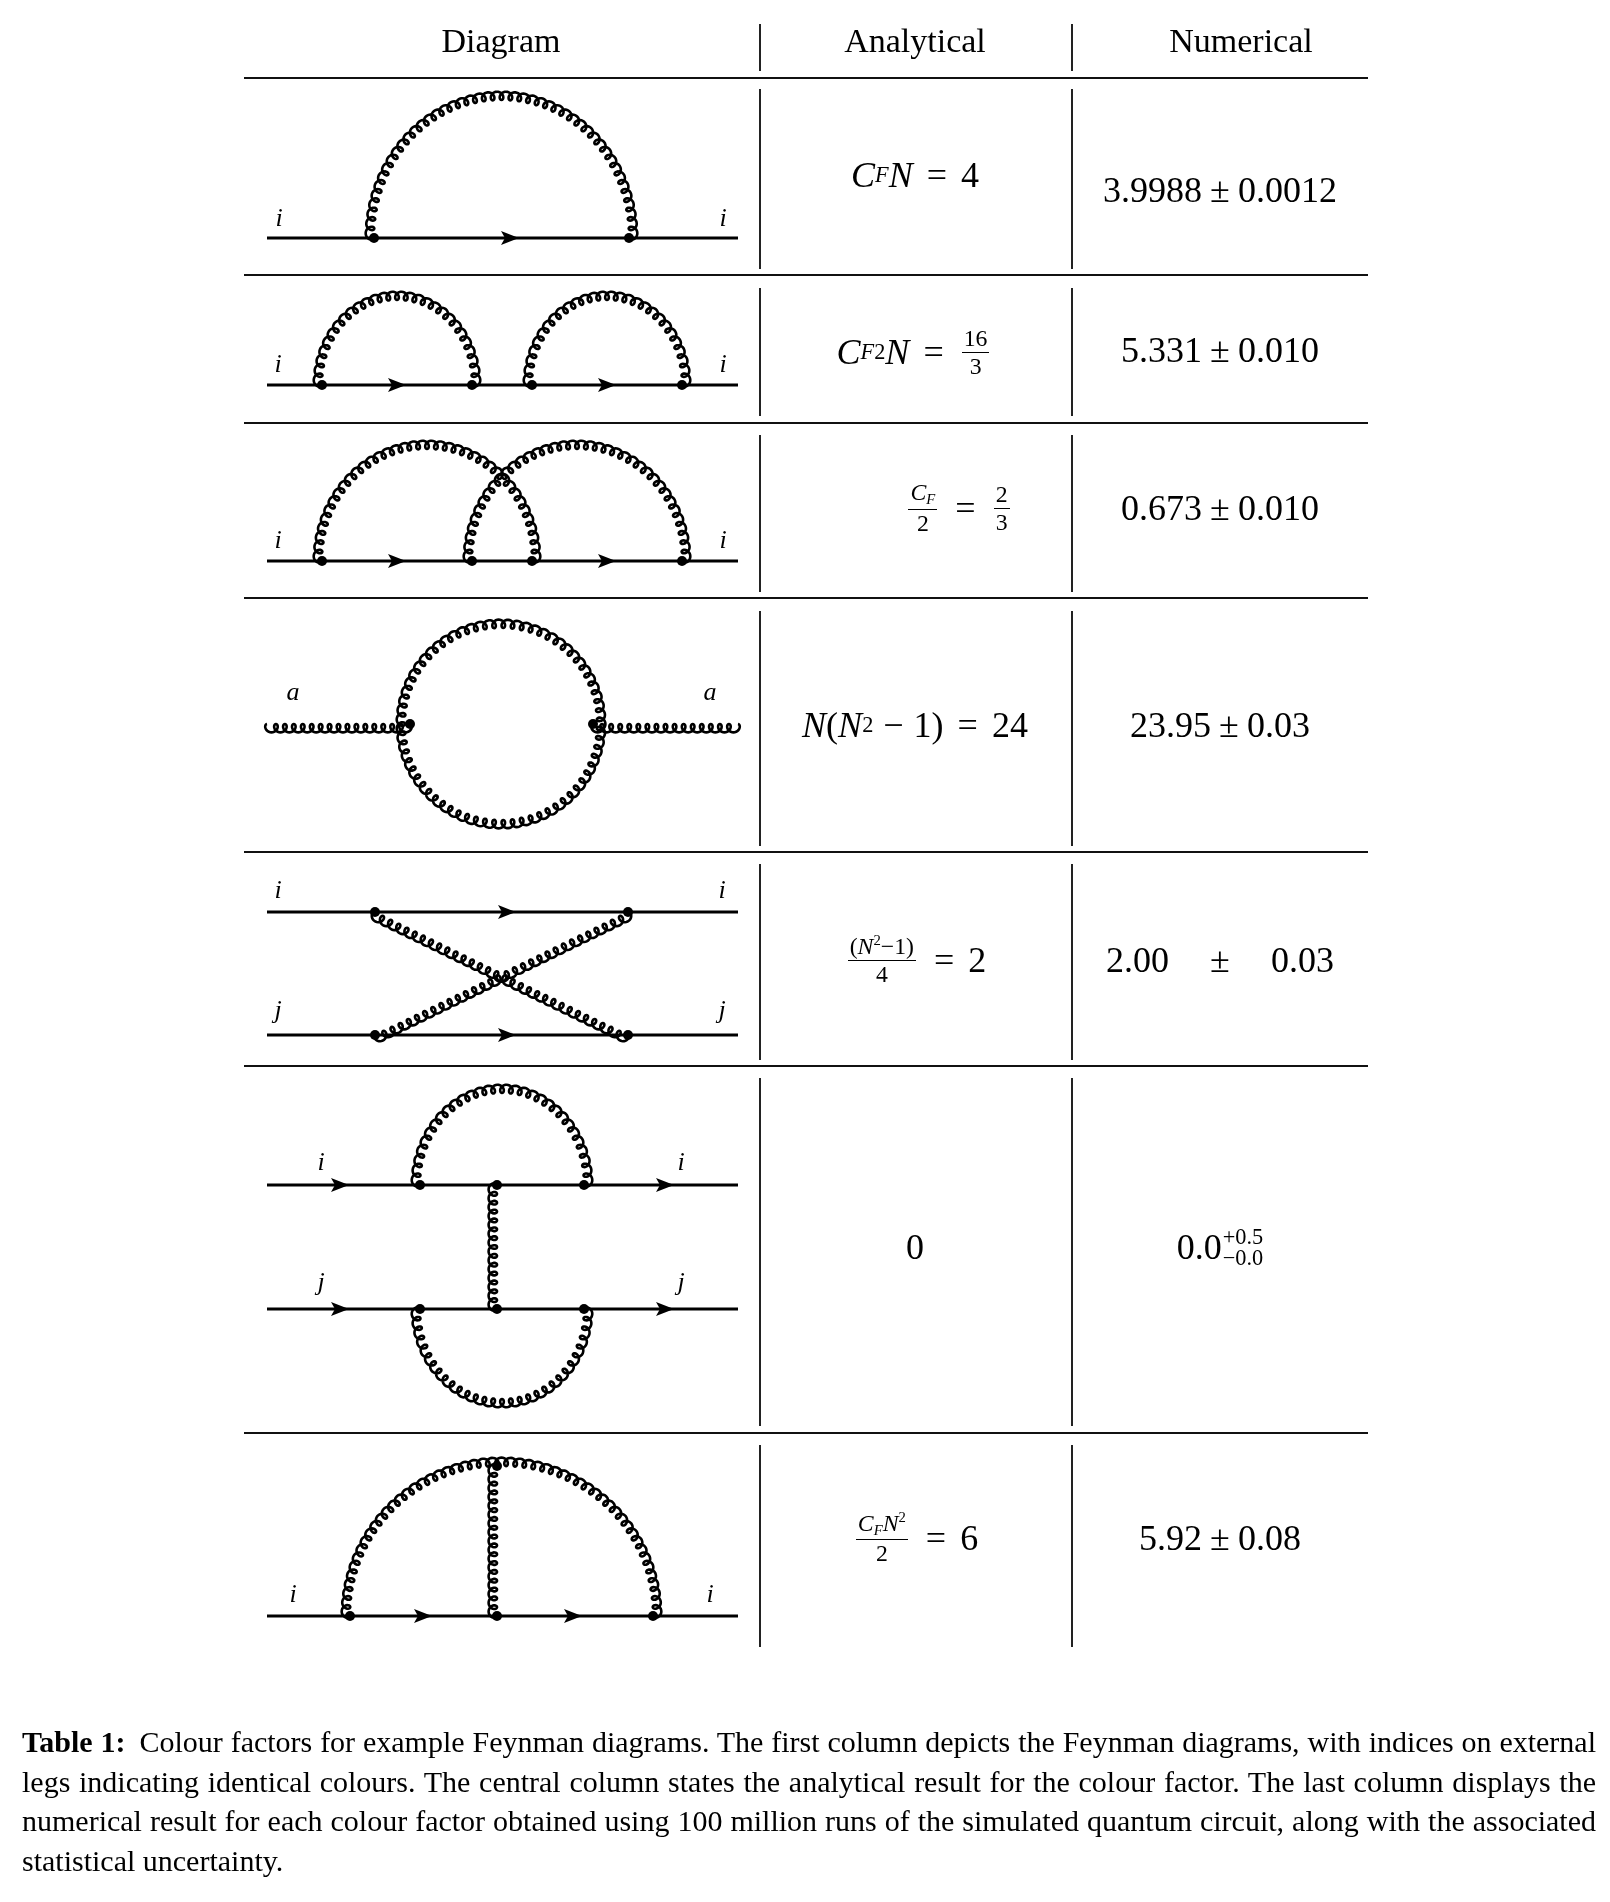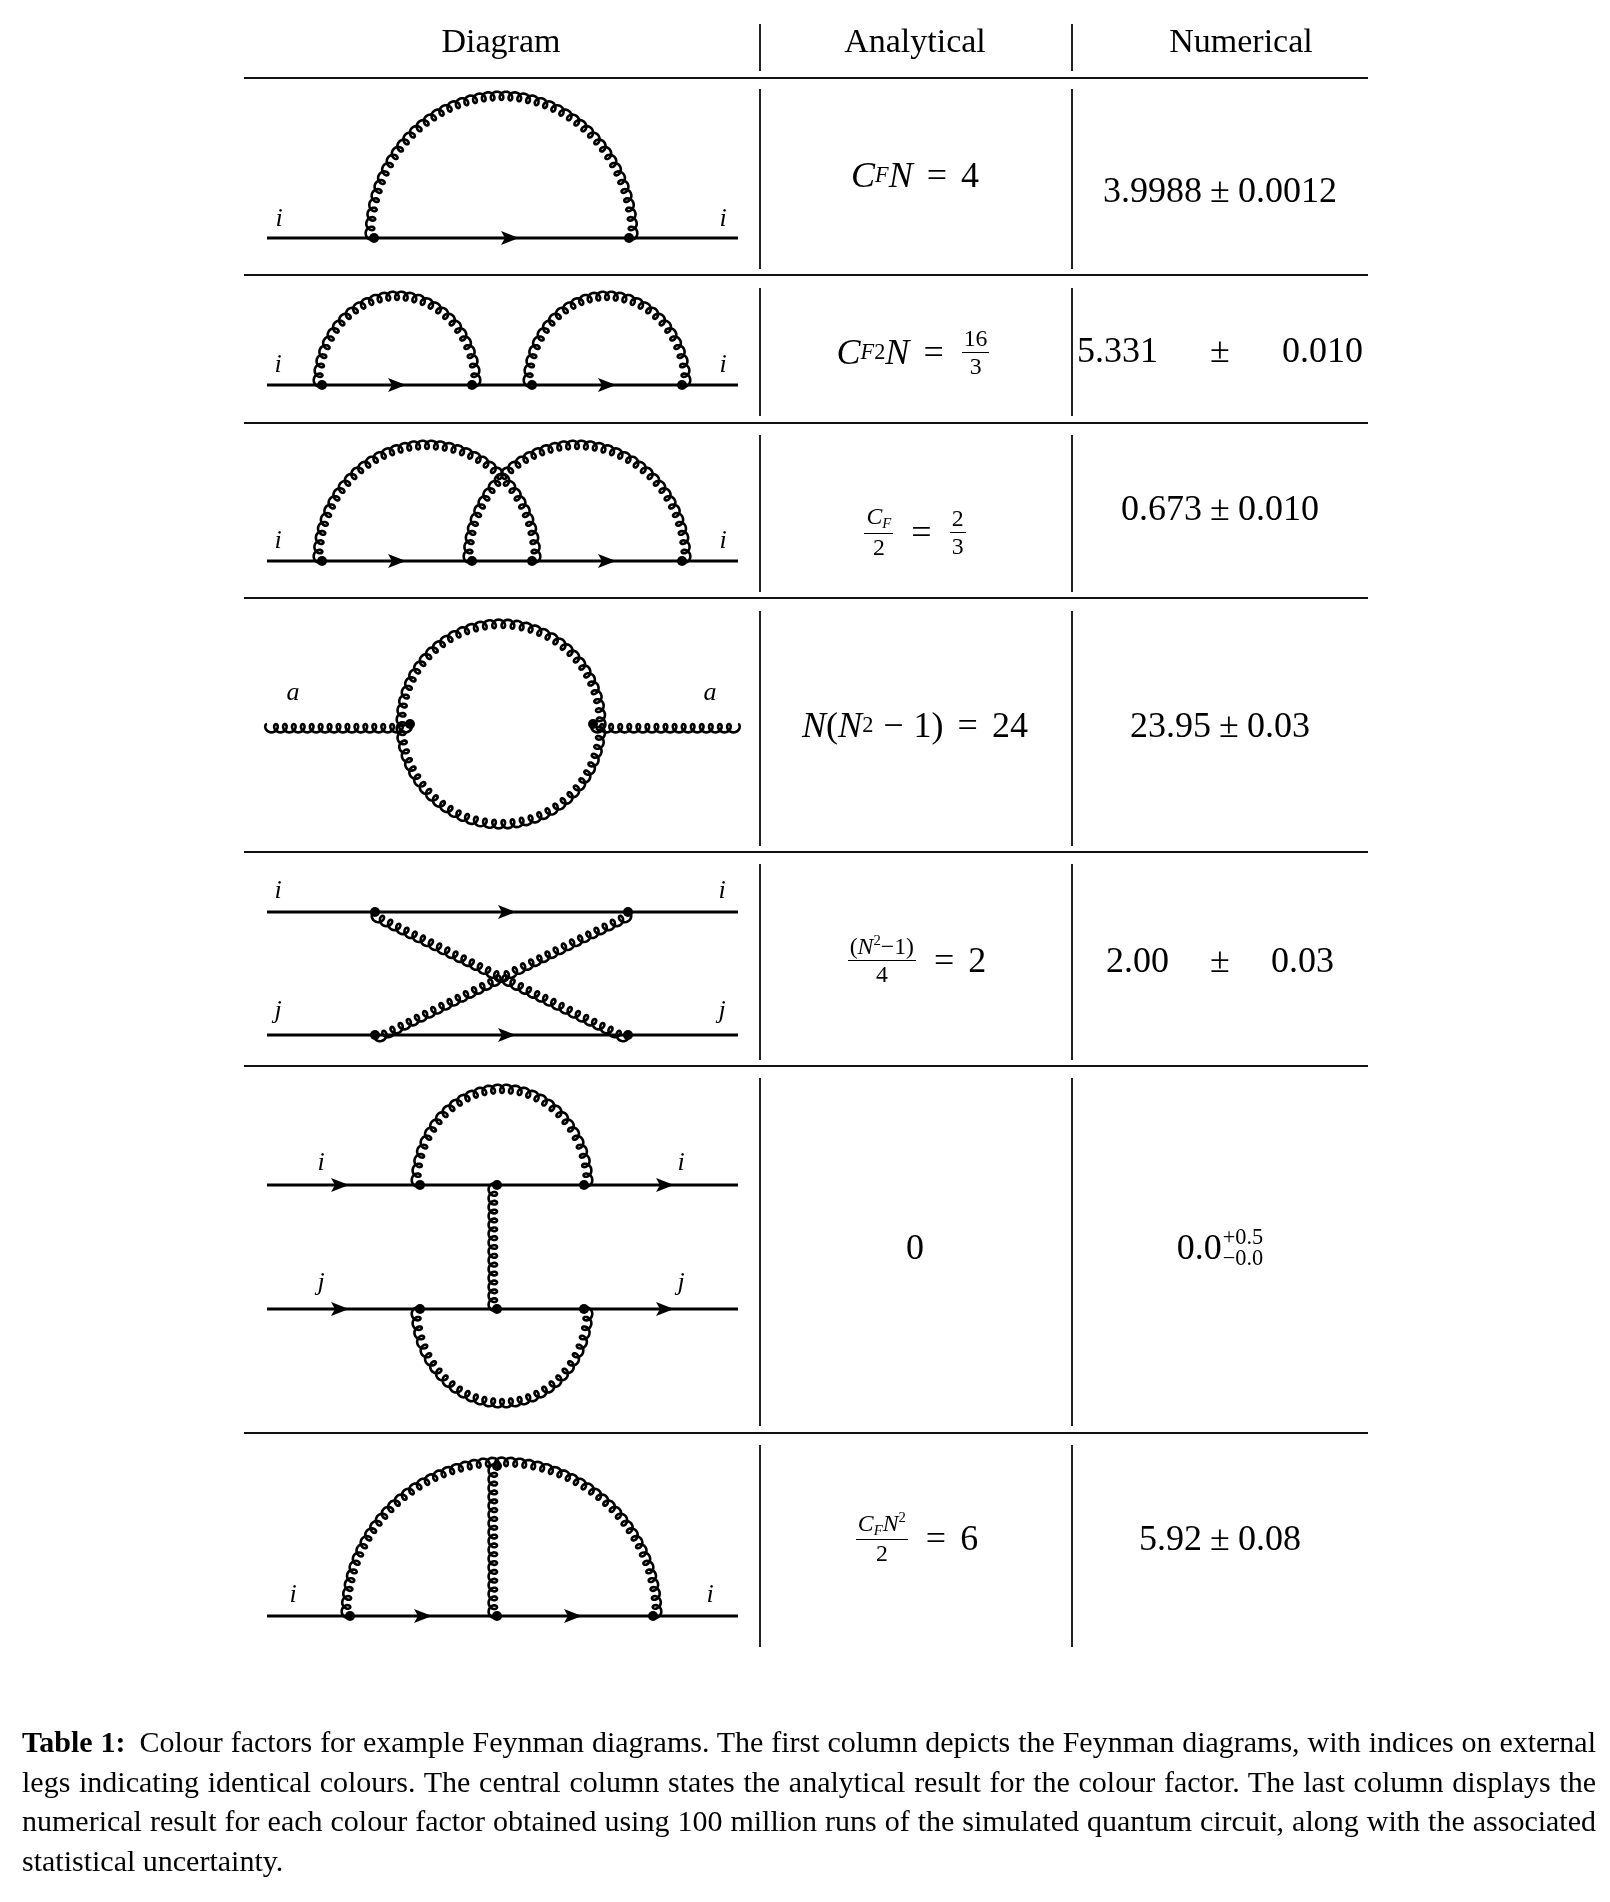--- a/index.html
+++ b/index.html
@@ -79,27 +79,27 @@
   <span class="it">C</span>
     <span class="sub">F</span>
     <span class="sup">2</span>
     <span class="it">N</span>
     <span class="eq">=</span>
     <span class="frac">
       <span class="n">16</span>
       <span class="d">3</span>
     </span>
 </div>
-<div class="cell num" style="top:325px;height:50px;gap:44px;">
+<div class="cell num" style="top:325px;height:50px;">
   <span>5.331</span>
     <span class="pm">±</span>
     <span>0.010</span>
 </div>
 
-<div class="cell ana" style="top:502px;height:60px;">
+<div class="cell ana" style="top:478px;height:60px;padding-left:44px;">
   <span class="frac">
       <span class="n"><span class="it">C</span><span class="sub">F</span></span>
       <span class="d">2</span>
     </span>
     <span class="eq">=</span>
     <span class="frac">
       <span class="n">2</span>
       <span class="d">3</span>
     </span>
 </div>

